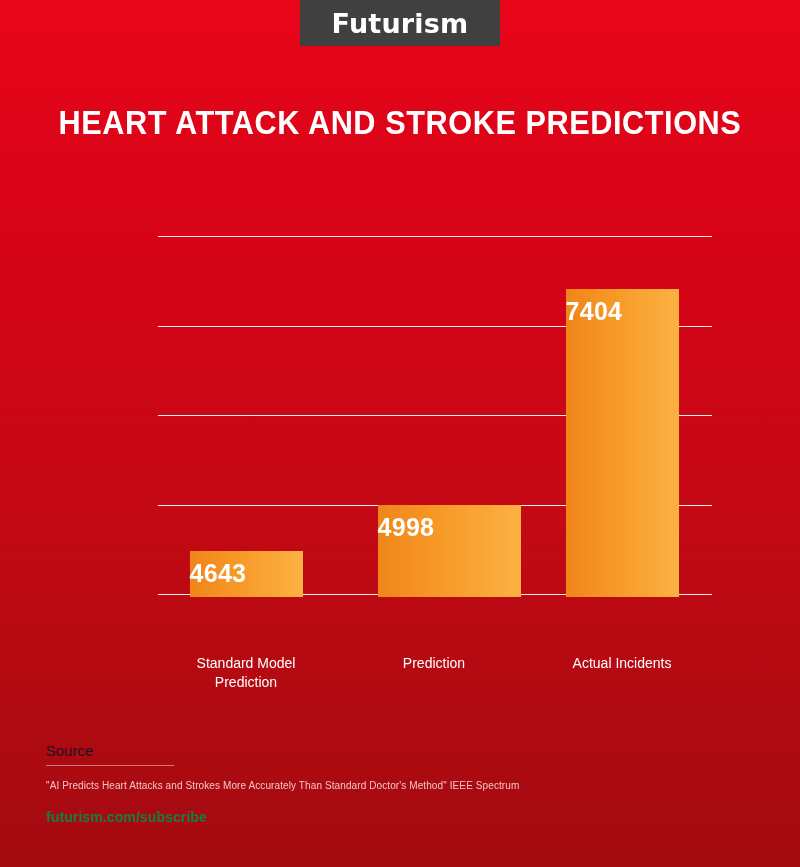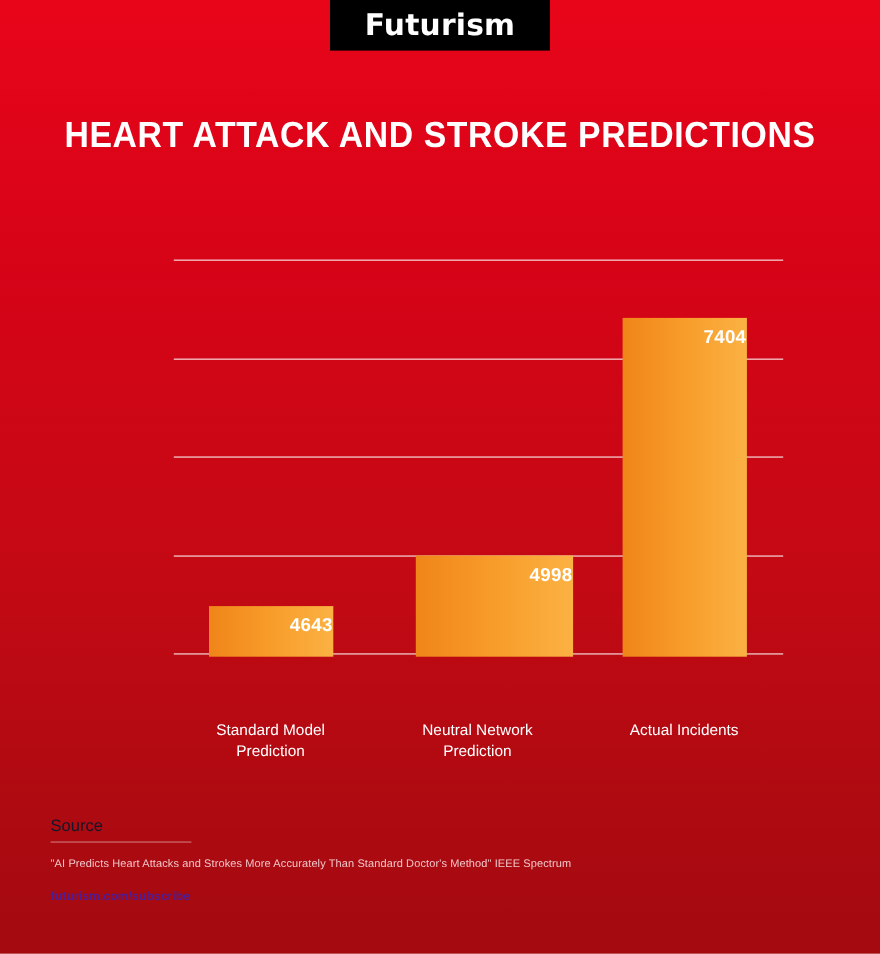--- a/index.html
+++ b/index.html
@@ -16,21 +16,21 @@
     -webkit-font-smoothing: antialiased;
   }
 
   
   .logo-bar {
     position: absolute;
     left: 300px;
     top: 0;
     width: 200px;
     height: 46px;
-    background: #000000;
+    background: #404040;
     display: flex;
     align-items: center;
     justify-content: center;
   }
   .logo-text {
     color: #ffffff;
     font-size: 27px;
     font-weight: bold;
     letter-spacing: 0.2px;
     font-family: "DejaVu Sans", sans-serif;
@@ -84,23 +84,23 @@
   .bar {
     position: absolute;
     bottom: -3px;
     background: linear-gradient(90deg, #f08519 0%, #f79a28 45%, #fbb243 100%);
   }
   .bar-value {
     position: absolute;
     left: 0;
     width: 100%;
     top: 8px;
-    text-align: right;
+    text-align: left;
     color: #ffffff;
-    font-size: 17px;
+    font-size: 25px;
     font-weight: bold;
     letter-spacing: 0.3px;
   }
   .cat-label {
     position: absolute;
     text-align: center;
     color: #ffffff;
     font-size: 14px;
     line-height: 19px;
     top: 606px;
@@ -126,22 +126,22 @@
     background: rgba(255,255,255,0.45);
     margin-bottom: 14px;
   }
   .source-text {
     color: #f2c6c9;
     font-size: 10px;
     letter-spacing: 0.1px;
   }
   .subscribe {
     margin-top: 18px;
-    color: #4c1d95;
-    font-size: 11px;
+    color: #15803d;
+    font-size: 14px;
     font-weight: bold;
     letter-spacing: 0.1px;
   }
 </style>
 </head>
 <body>
 
 <div class="logo-bar">
   <span class="logo-text">Futurism</span>
 </div>
@@ -166,21 +166,20 @@
       <div class="bar" style="left: 407.5px; width: 113px; height: 307.658px;">
         <div class="bar-value">7404</div>
       </div>
     </div>
   <div id="catlabels">
       <div class="cat-label" style="left: 156px; width: 180px;">
         <div>Standard Model</div>
         <div>Prediction</div>
       </div>
       <div class="cat-label" style="left: 344px; width: 180px;">
-        <div>Neutral Network</div>
         <div>Prediction</div>
       </div>
       <div class="cat-label" style="left: 532px; width: 180px;">
         <div>Actual Incidents</div>
       </div>
     </div>
 </div>
 
 <div class="footer">
   <div class="source-head">Source</div>

